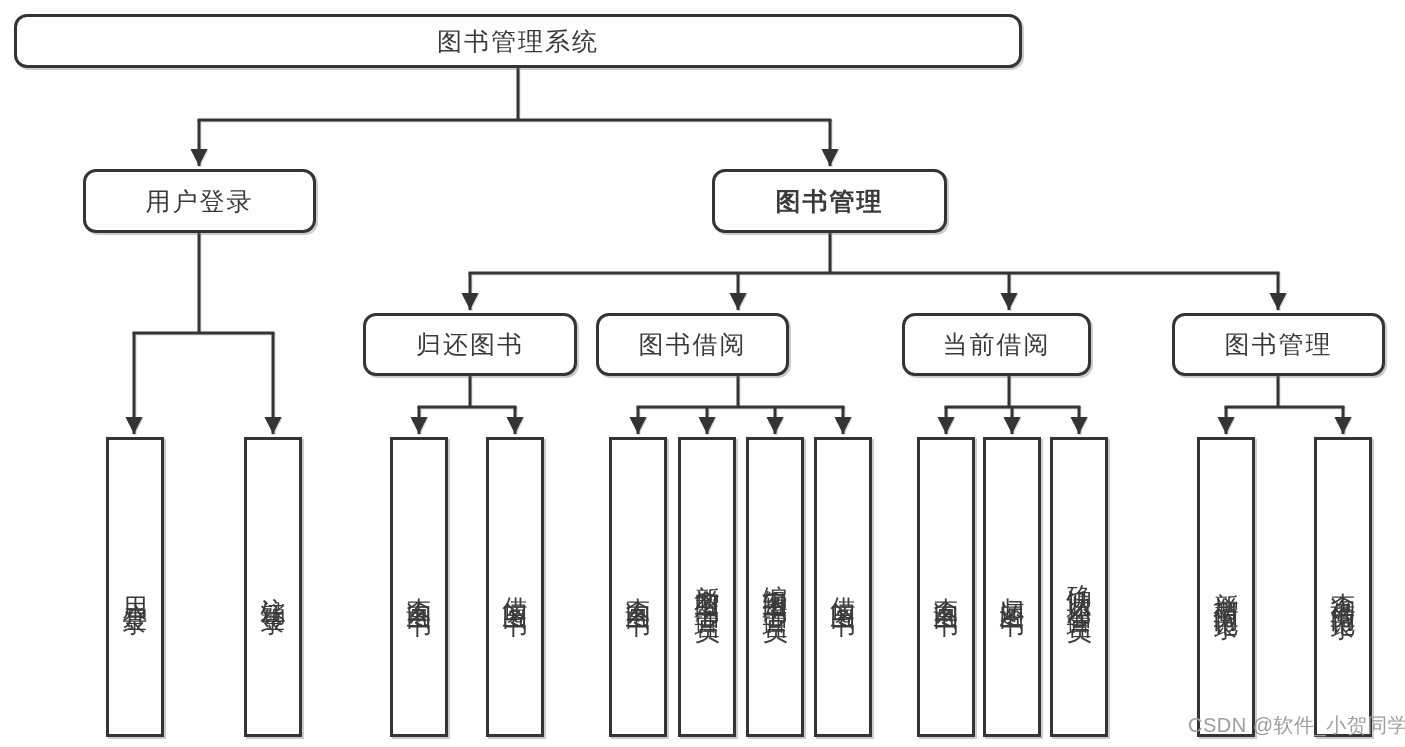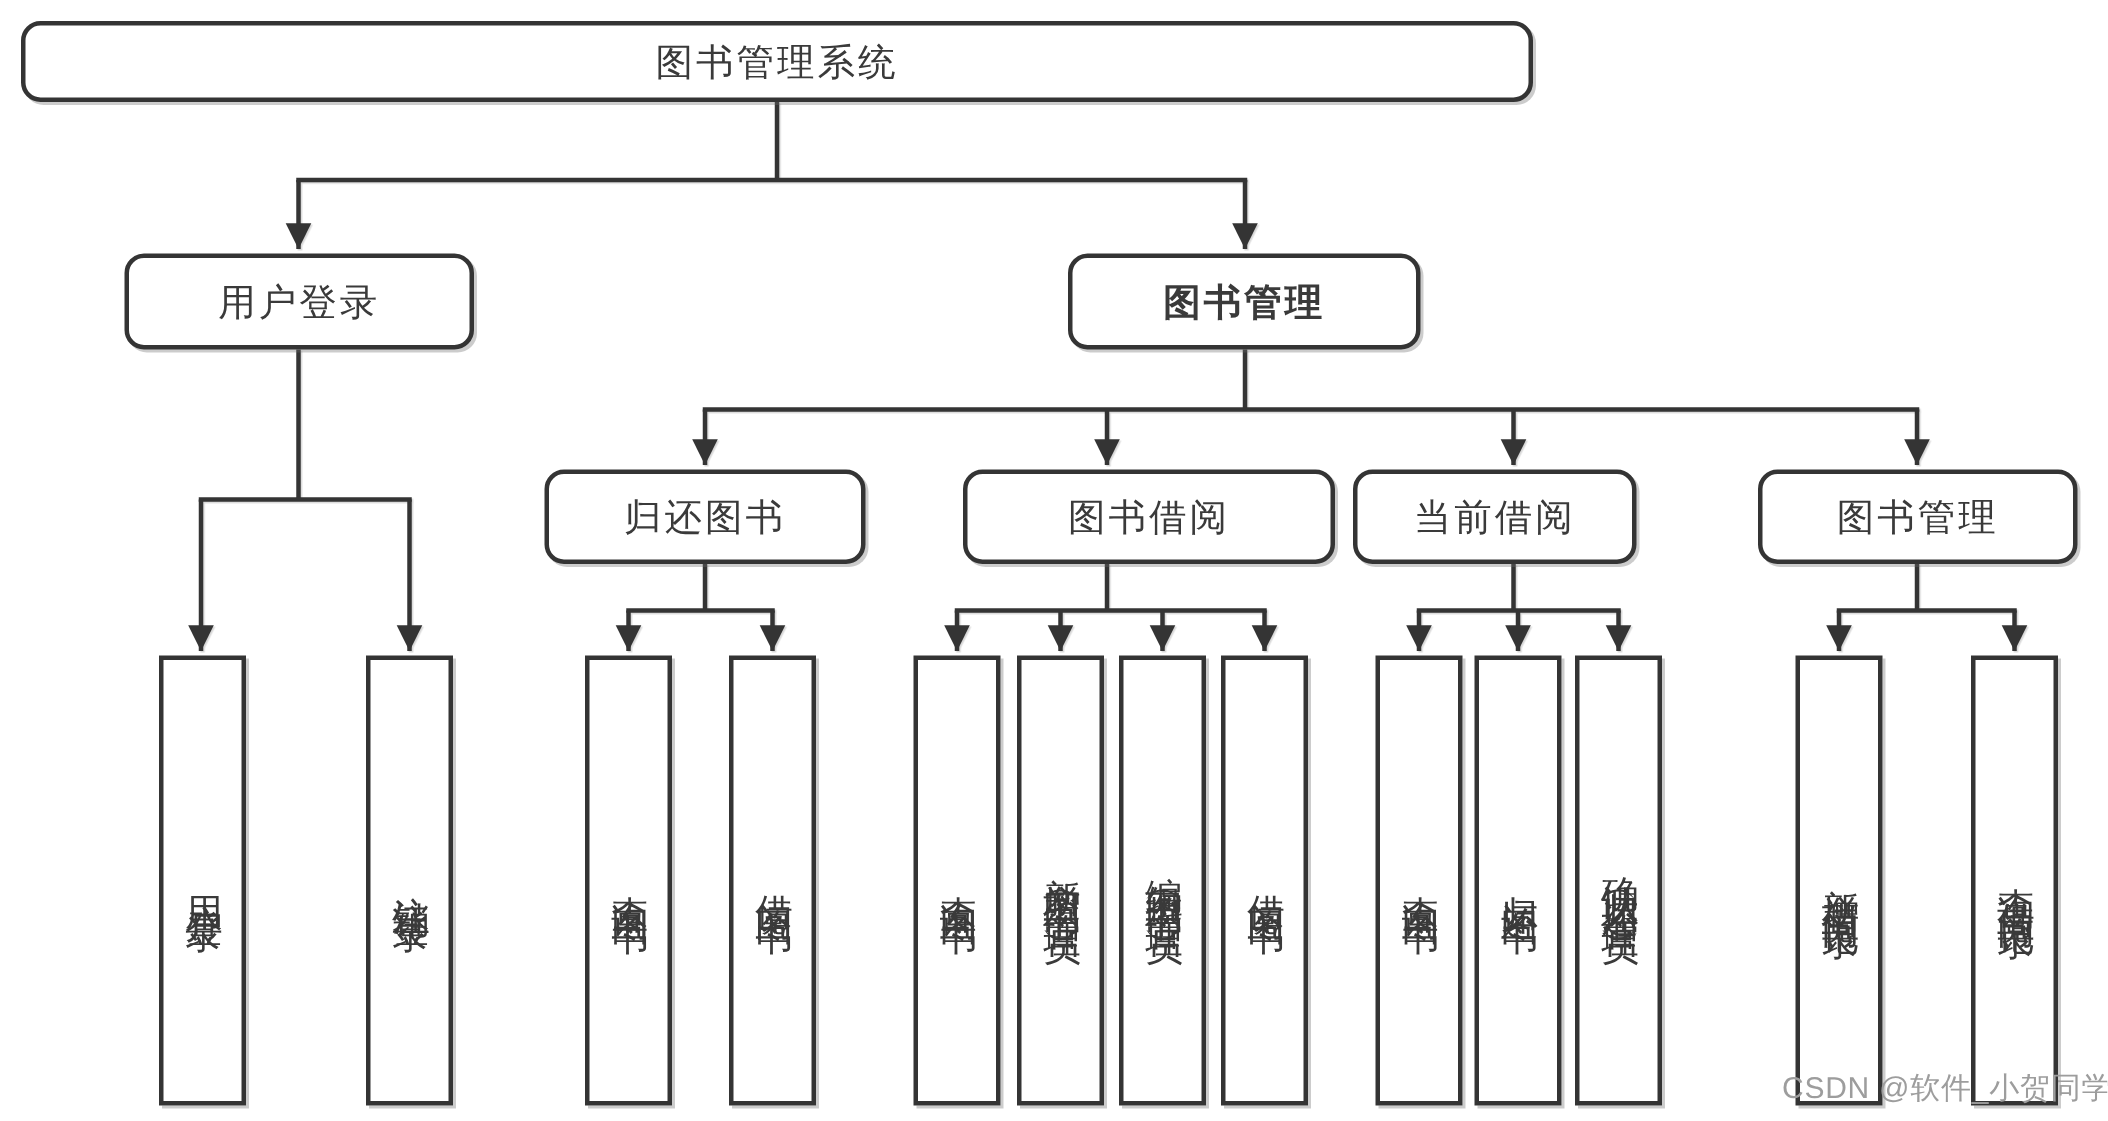--- a/index.html
+++ b/index.html
@@ -92,21 +92,21 @@
   <div class="box hbox" style="left:83px;top:169px;width:233px;height:64px;">
     <span>用户登录</span>
   </div>
   <div class="box hbox" style="left:712px;top:169px;width:235px;height:64px;font-weight:bold;">
     <span>图书管理</span>
   </div>
 
   <div class="box hbox" style="left:363px;top:313px;width:214px;height:63px;">
     <span>归还图书</span>
   </div>
-  <div class="box hbox" style="left:642px;top:313px;width:248px;height:63px;">
+  <div class="box hbox" style="left:596px;top:313px;width:193px;height:63px;">
     <span>图书借阅</span>
   </div>
   <div class="box hbox" style="left:902px;top:313px;width:189px;height:63px;">
     <span>当前借阅</span>
   </div>
   <div class="box hbox" style="left:1172px;top:313px;width:213px;height:63px;">
     <span>图书管理</span>
   </div>
 
   <div class="box vbox" style="left:106px;">

